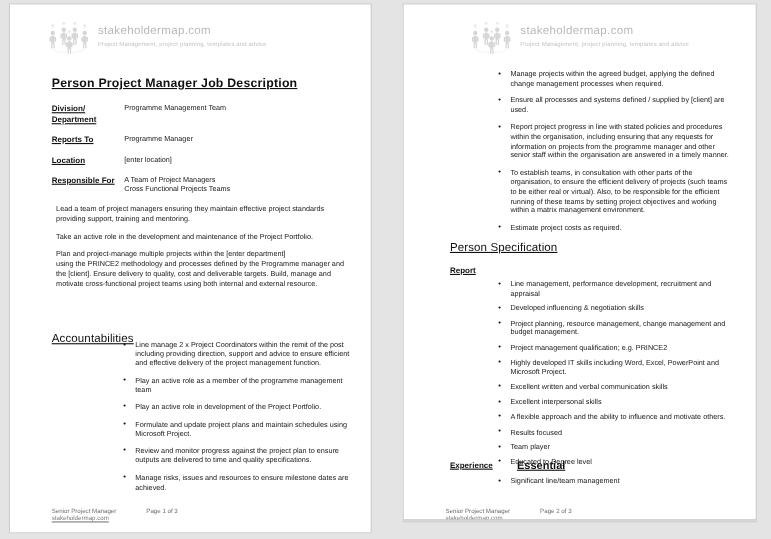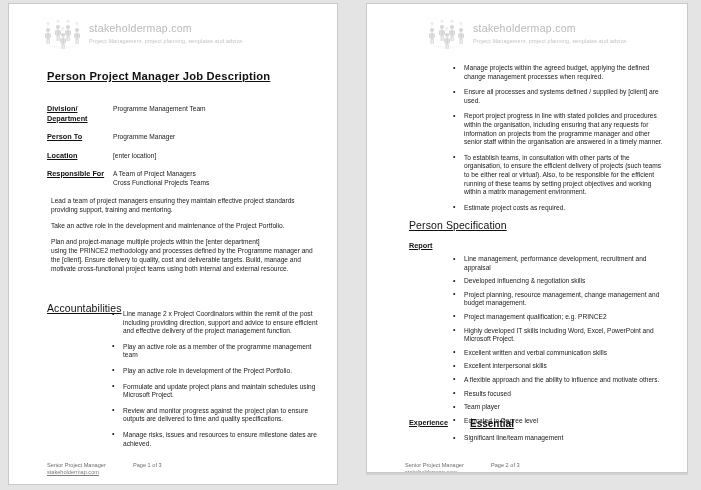--- a/index.html
+++ b/index.html
@@ -89,21 +89,21 @@
     color: #111;
     text-decoration: underline;
     letter-spacing: 0.1px;
     white-space: nowrap;
   }
 
   
   .fields {
     position: absolute;
     left: 38px;
-    top: 100px;
+    top: 90px;
     width: 270px;
   }
   .field-row {
     display: flex;
     margin-bottom: 9px;
   }
   .field-label {
     flex: 0 0 62px;
     font-size: 7.3px;
     font-weight: bold;
@@ -294,21 +294,21 @@
       <div class="fields">
 
         <div class="field-row">
           <div class="field-label">Division/ Department</div>
           <div class="field-value">
             <p>Programme Management Team</p>
           </div>
         </div>
 
         <div class="field-row">
-          <div class="field-label">Person To</div>
+          <div class="field-label">Reports To</div>
           <div class="field-value">
             <p>Programme Manager</p>
           </div>
         </div>
 
         <div class="field-row">
           <div class="field-label">Location</div>
           <div class="field-value">
             <p>[enter location]</p>
           </div>

